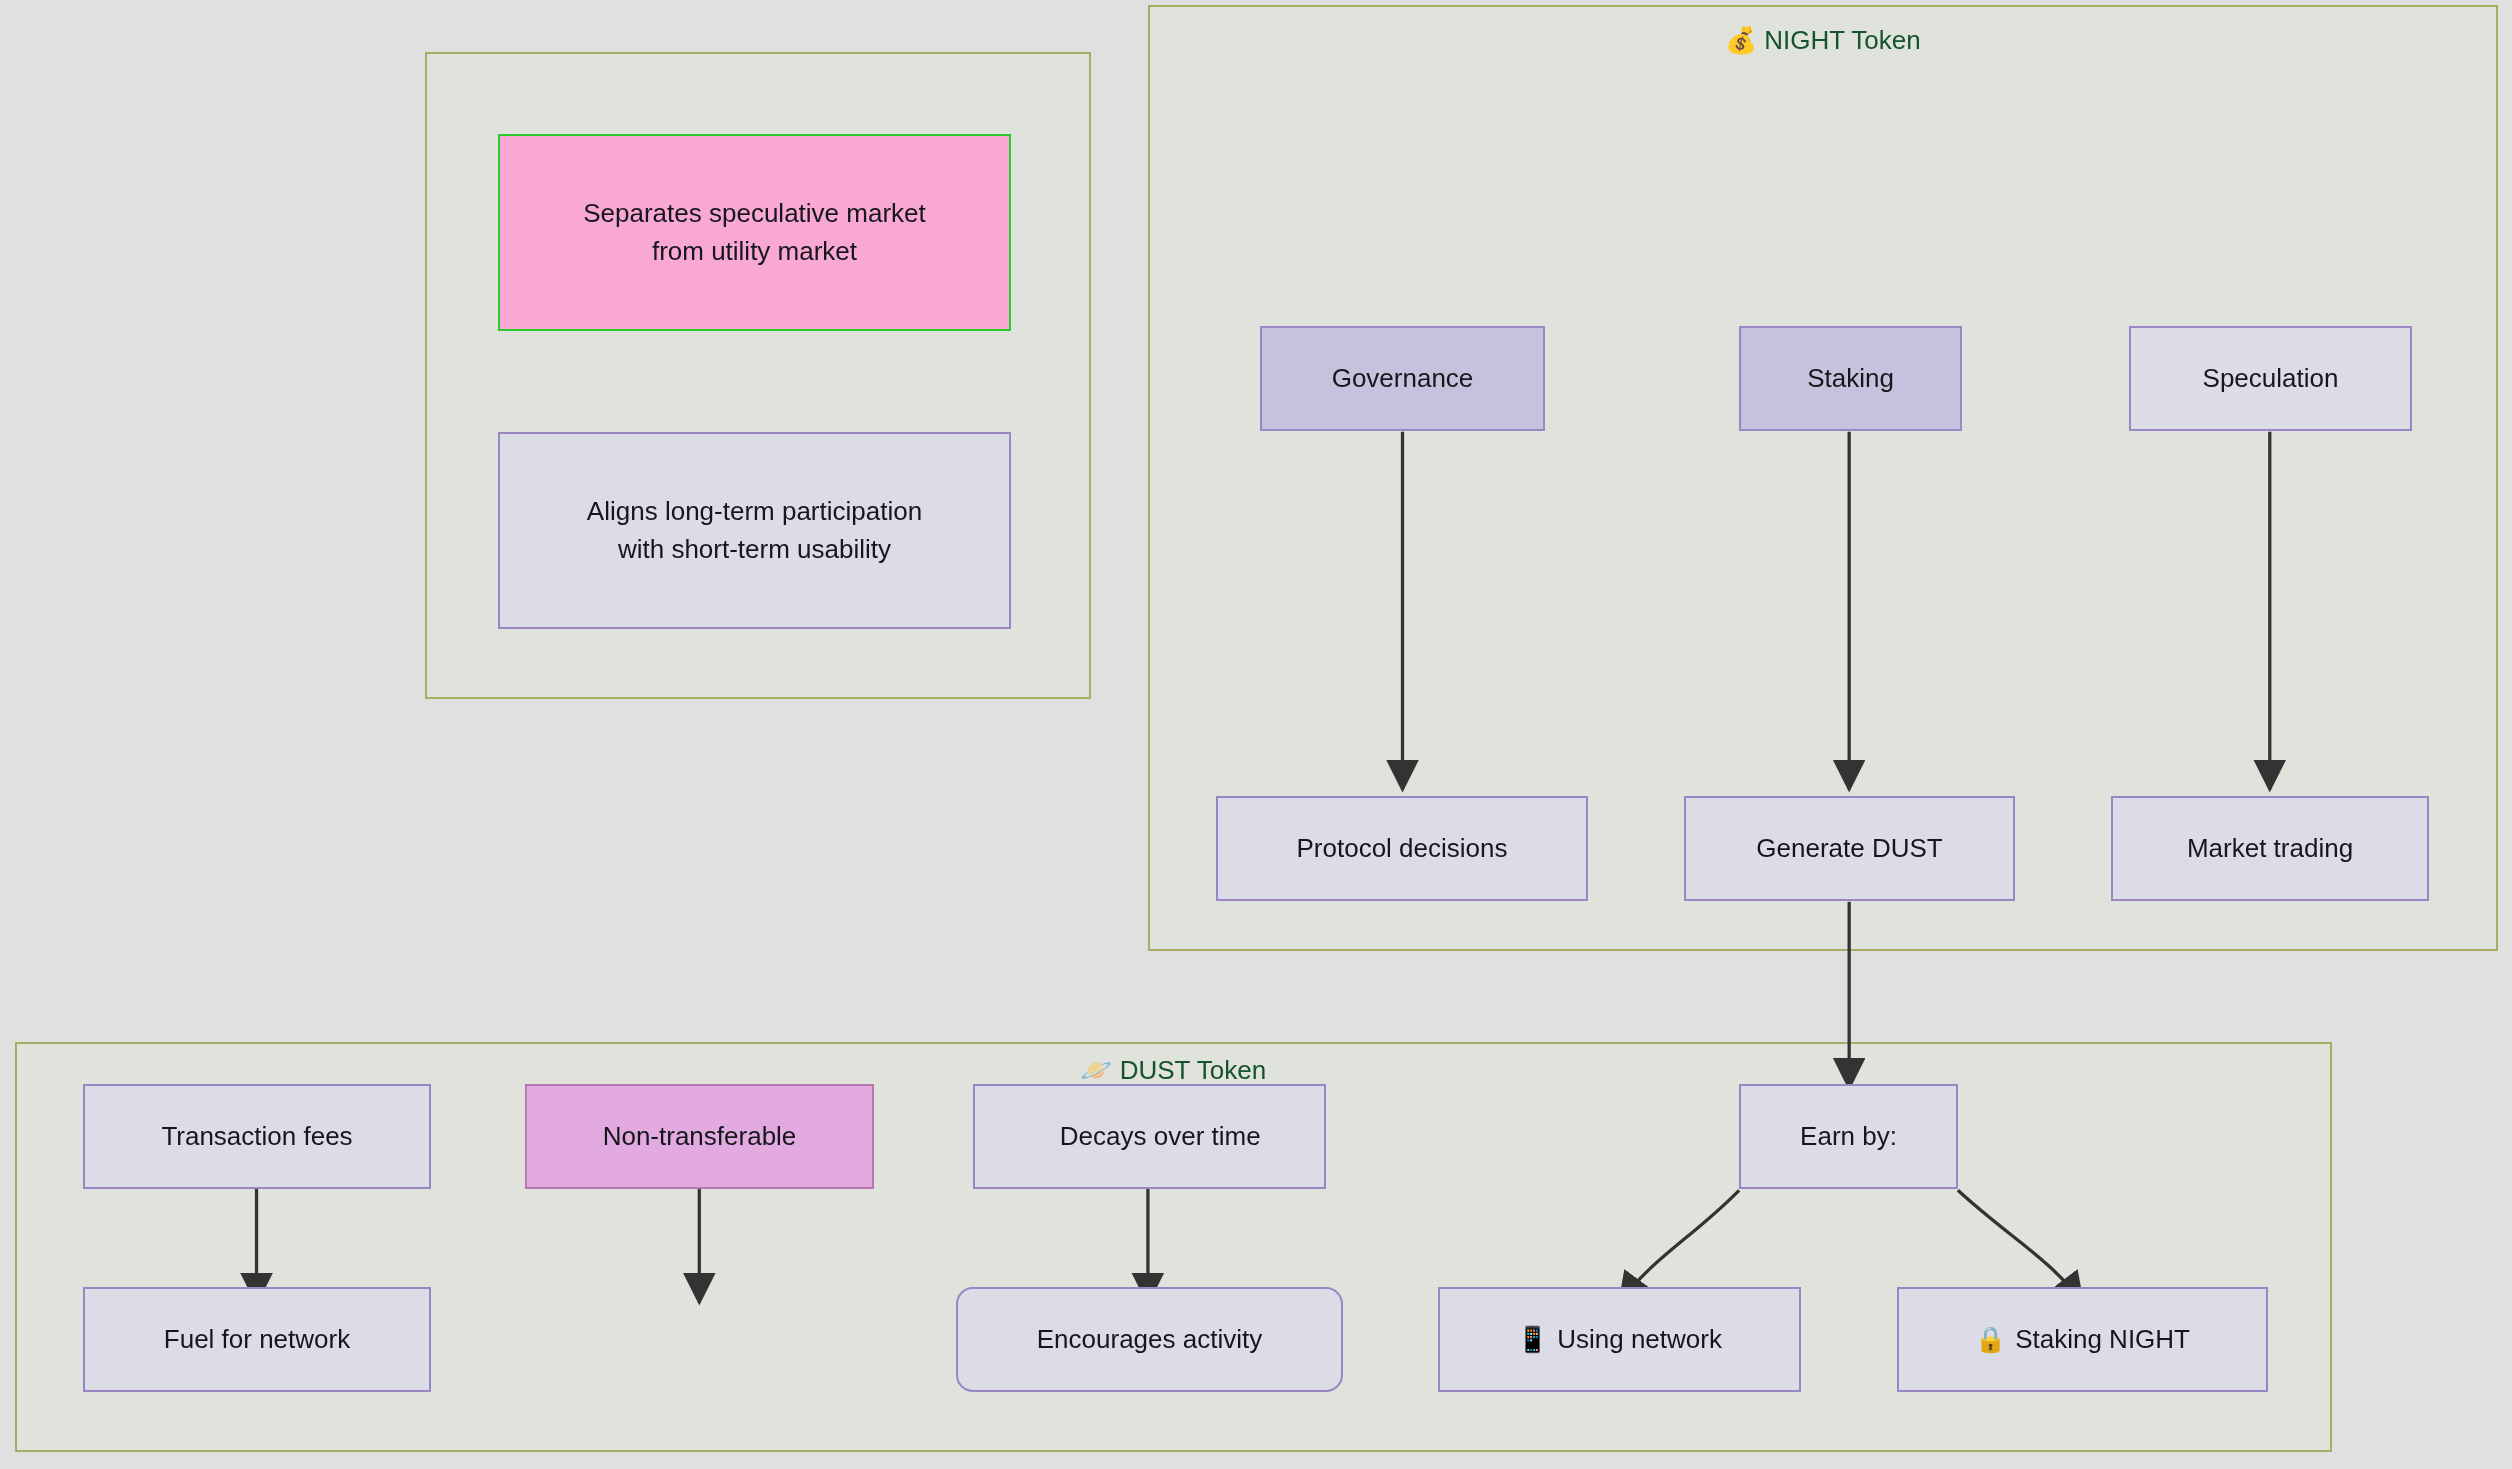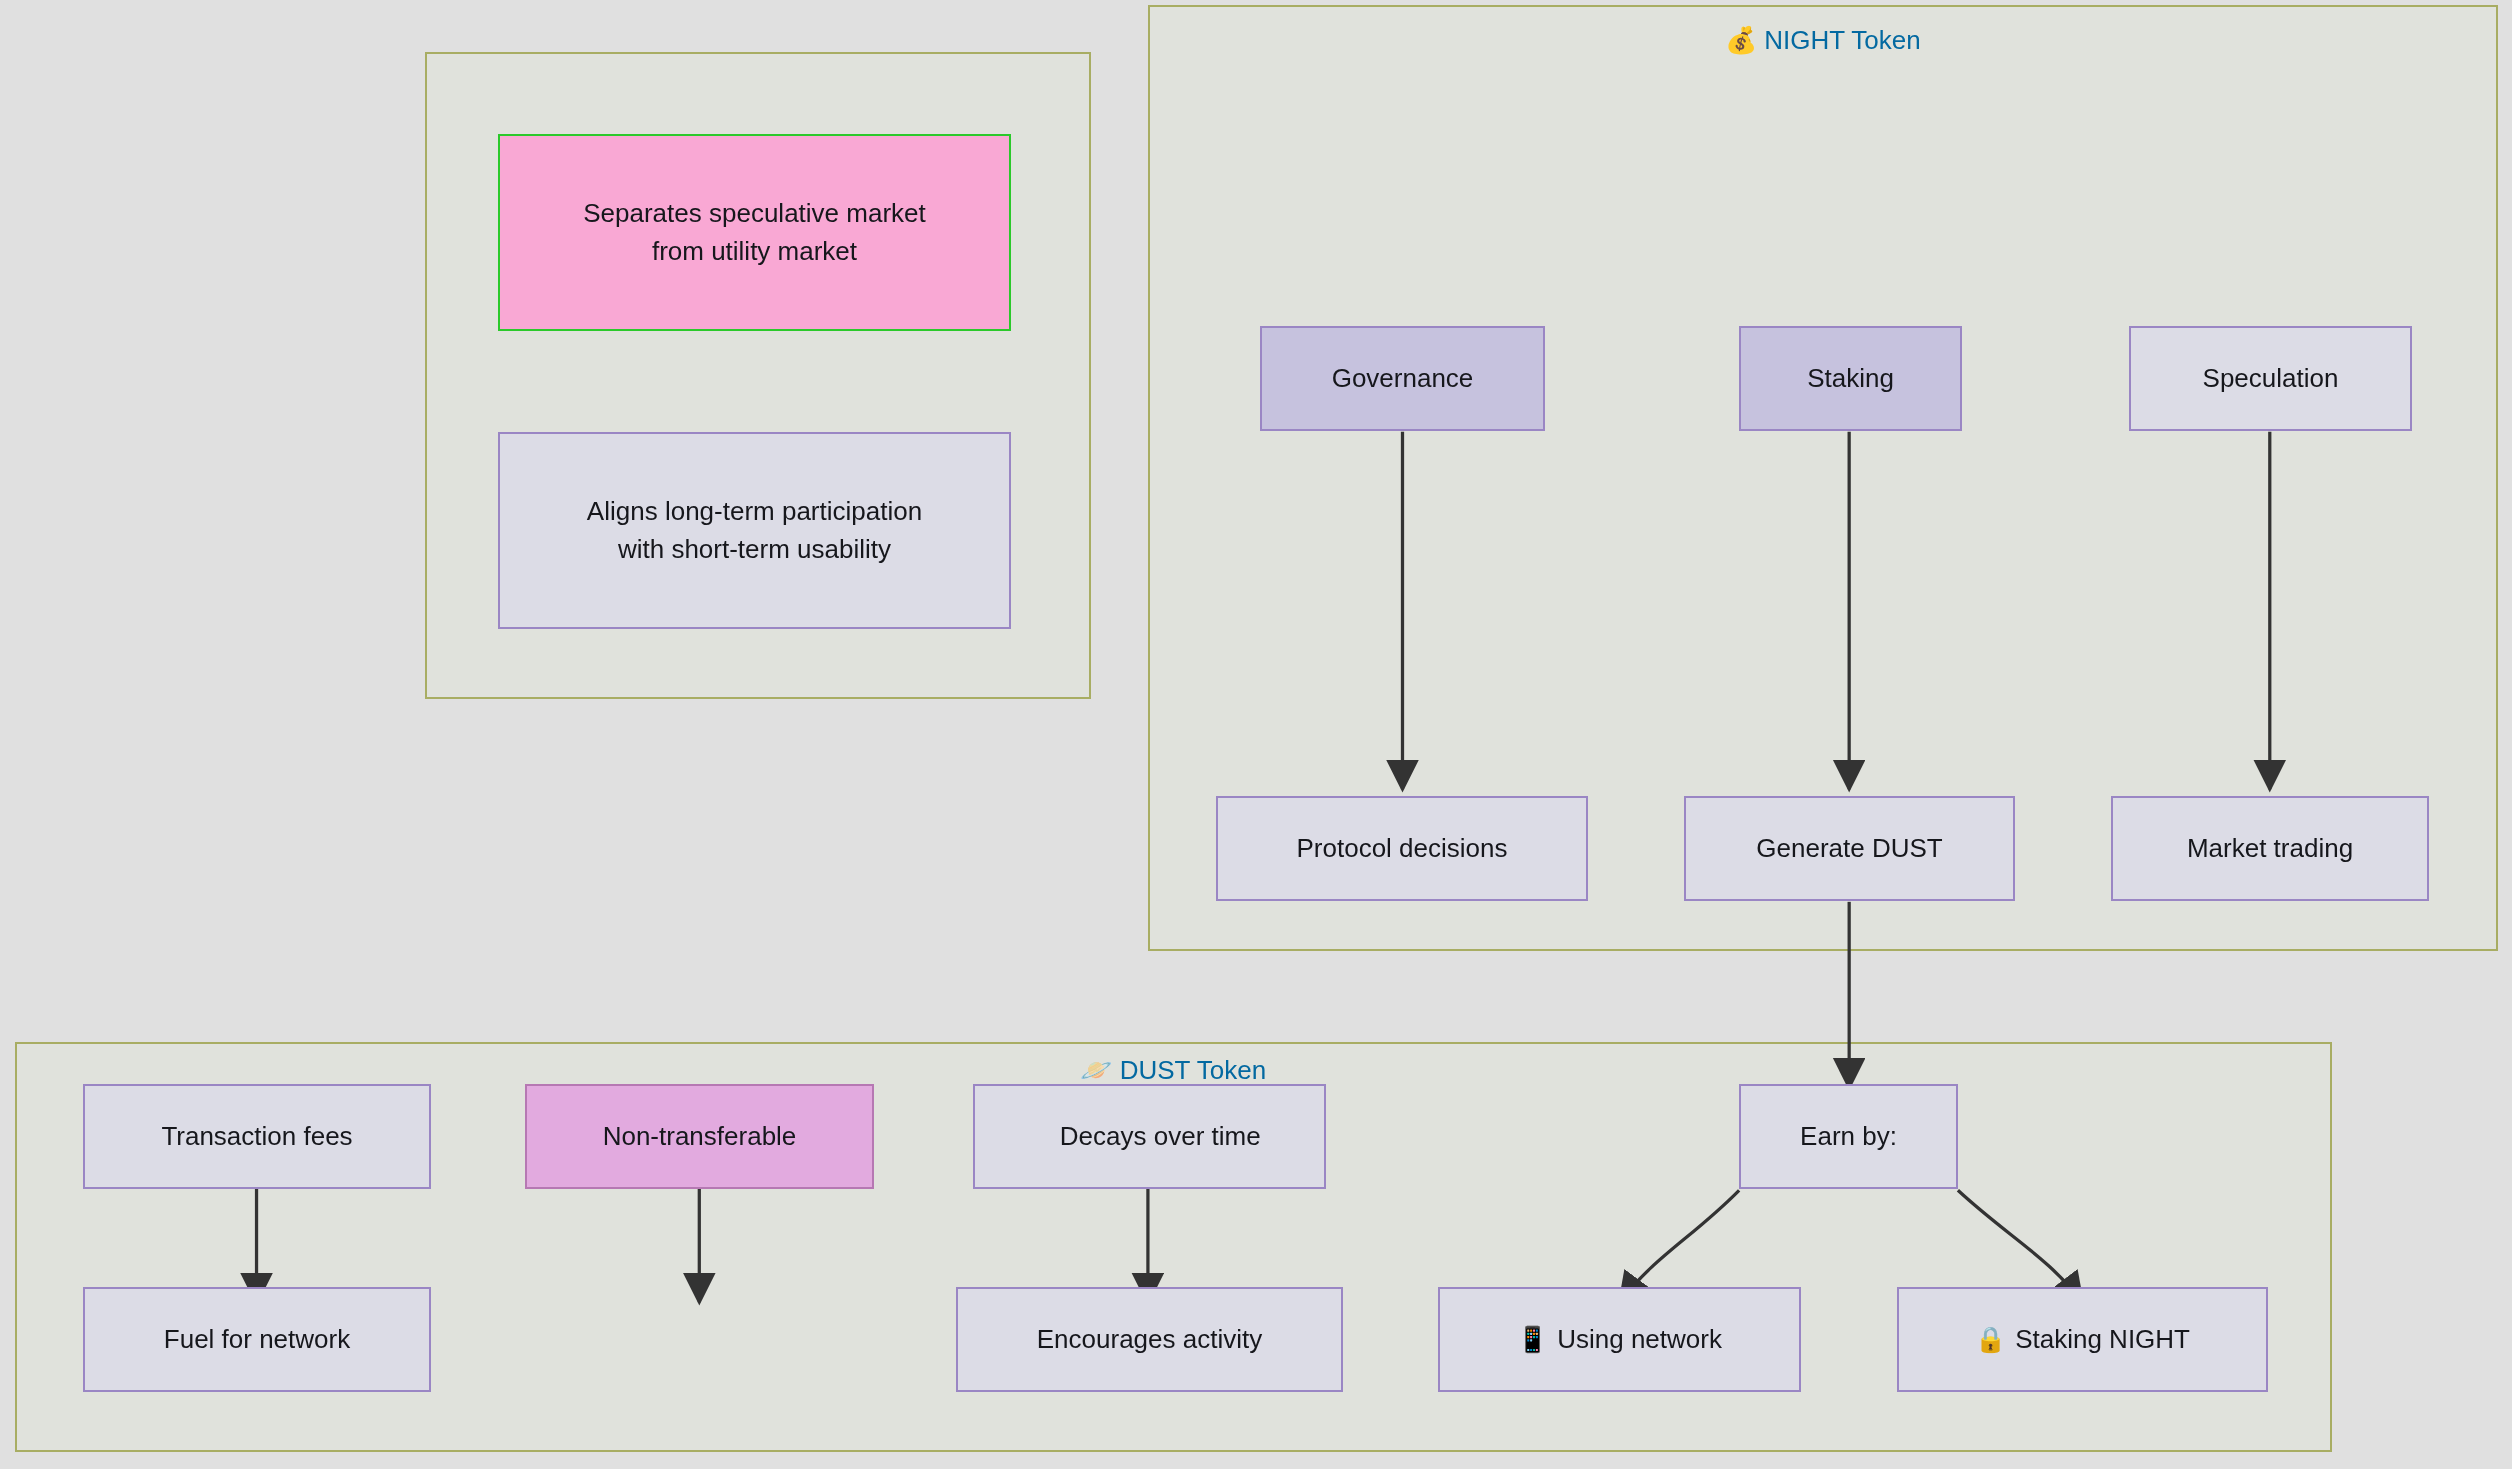--- a/index.html
+++ b/index.html
@@ -28,21 +28,21 @@
     background: #e0e2dc;
     border: 2px solid #a8ad63;
     box-sizing: border-box;
   }
   .cluster-title {
     position: absolute;
     left: 0;
     right: 8px;
     text-align: center;
     font-size: 26px;
-    color: #0369a1;
+    color: #14532d;
     white-space: nowrap;
   }
   
   .node {
     position: absolute;
     box-sizing: border-box;
     border: 2px solid #9a86c4;
     background: #dcdce6;
     display: flex;
     align-items: center;
@@ -154,21 +154,21 @@
 
   <div class="node" style="left:1739px; top:1084px; width:219px; height:105px;">
     <span>Earn by:</span>
   </div>
 
   <div class="node" style="left:83px; top:1287px; width:348px; height:105px;">
     <span>Fuel for network</span>
   </div>
 
 
-  <div class="node" style="left:956px; top:1287px; width:387px; height:105px;">
+  <div class="node" style="left:956px; top:1287px; width:387px; height:105px;border-radius:17px;">
     <span>Encourages activity</span>
   </div>
 
   <div class="node" style="left:1438px; top:1287px; width:363px; height:105px;">
     <span class="label-emoji">📱</span>
       <span>Using network</span>
   </div>
 
   <div class="node" style="left:1897px; top:1287px; width:371px; height:105px;">
     <span class="label-emoji">🔒</span>

